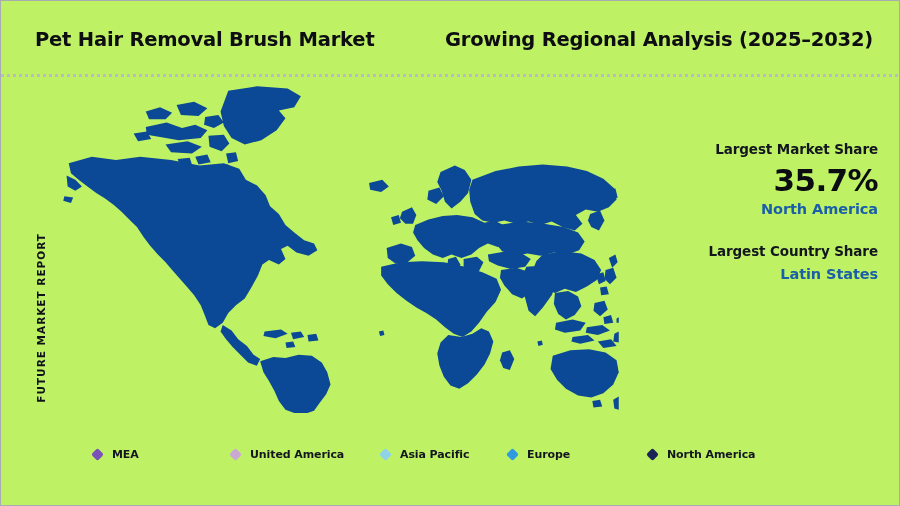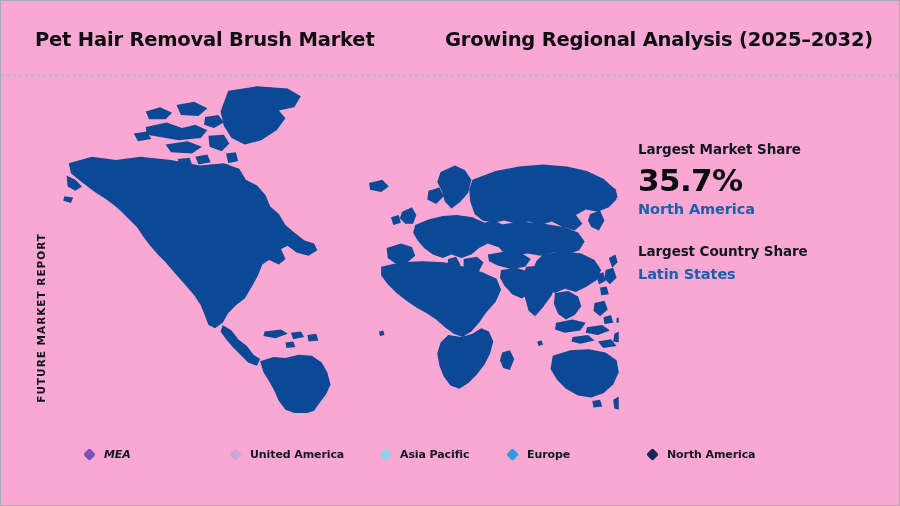--- a/index.html
+++ b/index.html
@@ -95,21 +95,21 @@
     width: 100%;
     height: 100%;
   }
   
   #stats {
     position: absolute;
     left: 637px;
     top: 140px;
     width: 240px;
   }
-  .stat-block { margin-bottom: 26px; }
+  .stat-block { margin-bottom: 26px; text-align: right; }
   .stat-label {
     font-size: 13.5px;
     font-weight: 700;
     color: #14161f;
     letter-spacing: -0.1px;
     margin-bottom: 7px;
   }
   .stat-value {
     font-size: 31px;
     font-weight: 700;
@@ -149,21 +149,21 @@
   .legend-text {
     font-size: 11px;
     font-weight: 700;
     color: #14161f;
     letter-spacing: -0.1px;
   }
 </style>
 </head>
 <body>
 
-<div id="infographic" style="background: #f9a8d4; border-color: rgb(169, 171, 178); padding-left: 32px;">
+<div id="infographic" style="background: #bef264; border-color: rgb(169, 171, 178); padding-left: 32px;">
 
   <div id="header">
     <div class="hdr-title">Pet Hair Removal Brush Market</div>
     <div class="hdr-sub">Growing Regional Analysis (2025–2032)</div>
   </div>
   <div id="header-divider"></div>
 
   <div id="brand-vertical">
     <span>FUTURE MARKET REPORT</span>
   </div>
@@ -298,21 +298,21 @@
       <div class="stat-value">35.7%</div>
       <div class="stat-region">North America</div>
     </div>
     <div class="stat-block">
       <div class="stat-label">Largest Country Share</div>
       <div class="stat-region">Latin States</div>
     </div>
   </div>
 
   <div id="legend">
-    <div class="legend-item" style="left: 0px; top: 0px; font-style: italic;">
+    <div class="legend-item" style="left: 8px; top: 0px;">
       <span class="legend-dot" style="background: rgb(123, 82, 184);"></span>
       <span class="legend-text">MEA</span>
     </div>
     <div class="legend-item" style="left: 146px; top: 0px;">
       <span class="legend-dot" style="background: rgb(201, 168, 212);"></span>
       <span class="legend-text">United America</span>
     </div>
     <div class="legend-item" style="left: 296px; top: 0px; align-items: center;">
       <span class="legend-dot" style="background: rgb(143, 211, 232);"></span>
       <span class="legend-text">Asia Pacific</span>

